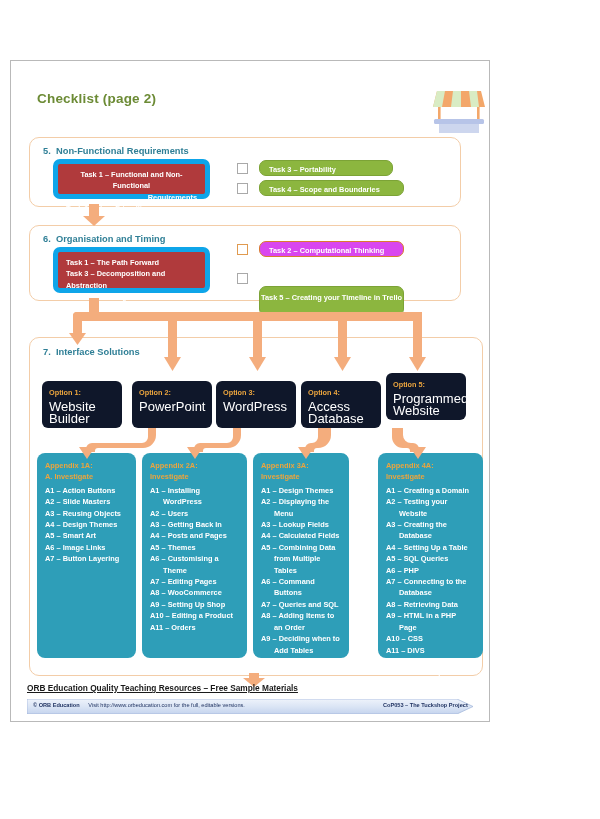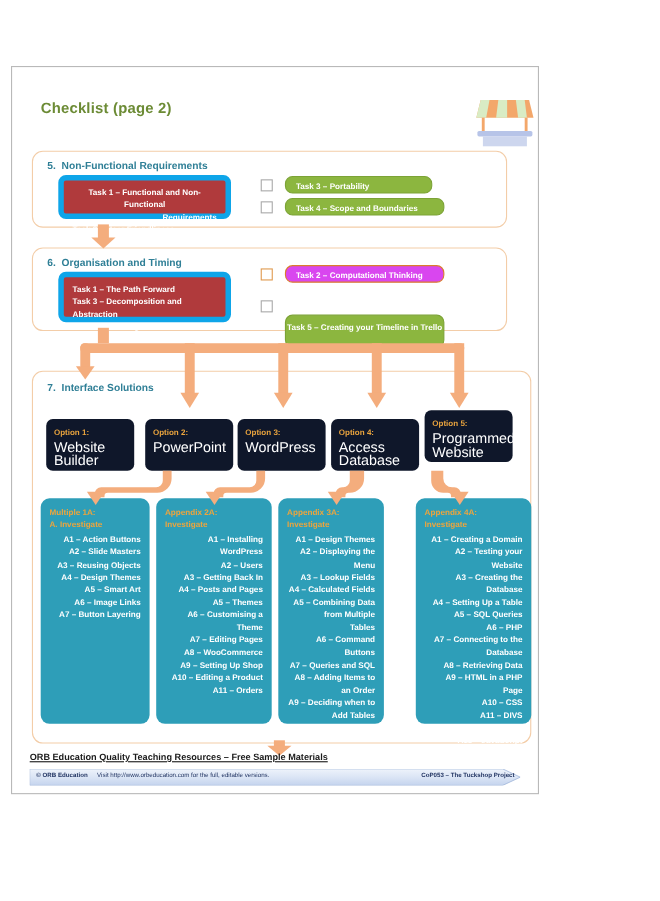--- a/index.html
+++ b/index.html
@@ -58,21 +58,21 @@
   
   .apx{
     position:absolute;background:#2e9eb8;border-radius:8px;box-sizing:border-box;
     padding:7px 8px;line-height:11.4px;
   }
   .apx .ahead{font-size:7.4px;font-weight:bold;color:#eba53e;display:block;}
   .apx li{
     font-size:7.4px;font-weight:bold;color:#ffffff;list-style:none;
     margin:0;padding:0 0 0 13px;text-indent:-13px;
   }
-  .apx ul{margin:2px 0 0 0;padding:0;text-align:right;}
+  .apx ul{margin:2px 0 0 0;padding:0;}
 
   
   .conn{position:absolute;left:0;top:0;width:478px;height:660px;pointer-events:none;}
 
   
   .foot-title{
     position:absolute;left:16px;top:622px;font-size:8.3px;font-weight:bold;
     color:#1a1a1a;text-decoration:underline;
   }
   .foot-bar{
@@ -167,21 +167,21 @@
   <div class="opt" style="left:290px;top:320px;">
     <span class="lbl">Option 4:</span>
     <span class="nm">Access Database</span>
   </div>
   <div class="opt" style="left:375px;top:312px;">
     <span class="lbl">Option 5:</span>
     <span class="nm">Programmed Website</span>
   </div>
 
   <div class="apx" style="left:26px;top:392px;width:99px;height:205px;">
-    <span class="ahead">Multiple 1A:</span>
+    <span class="ahead">Appendix 1A:</span>
     <span class="ahead">A. Investigate</span>
     <ul>
       <li>A1 – Action Buttons</li>
       <li>A2 – Slide Masters</li>
       <li>A3 – Reusing Objects</li>
       <li>A4 – Design Themes</li>
       <li>A5 – Smart Art</li>
       <li>A6 – Image Links</li>
       <li>A7 – Button Layering</li>
     </ul>

